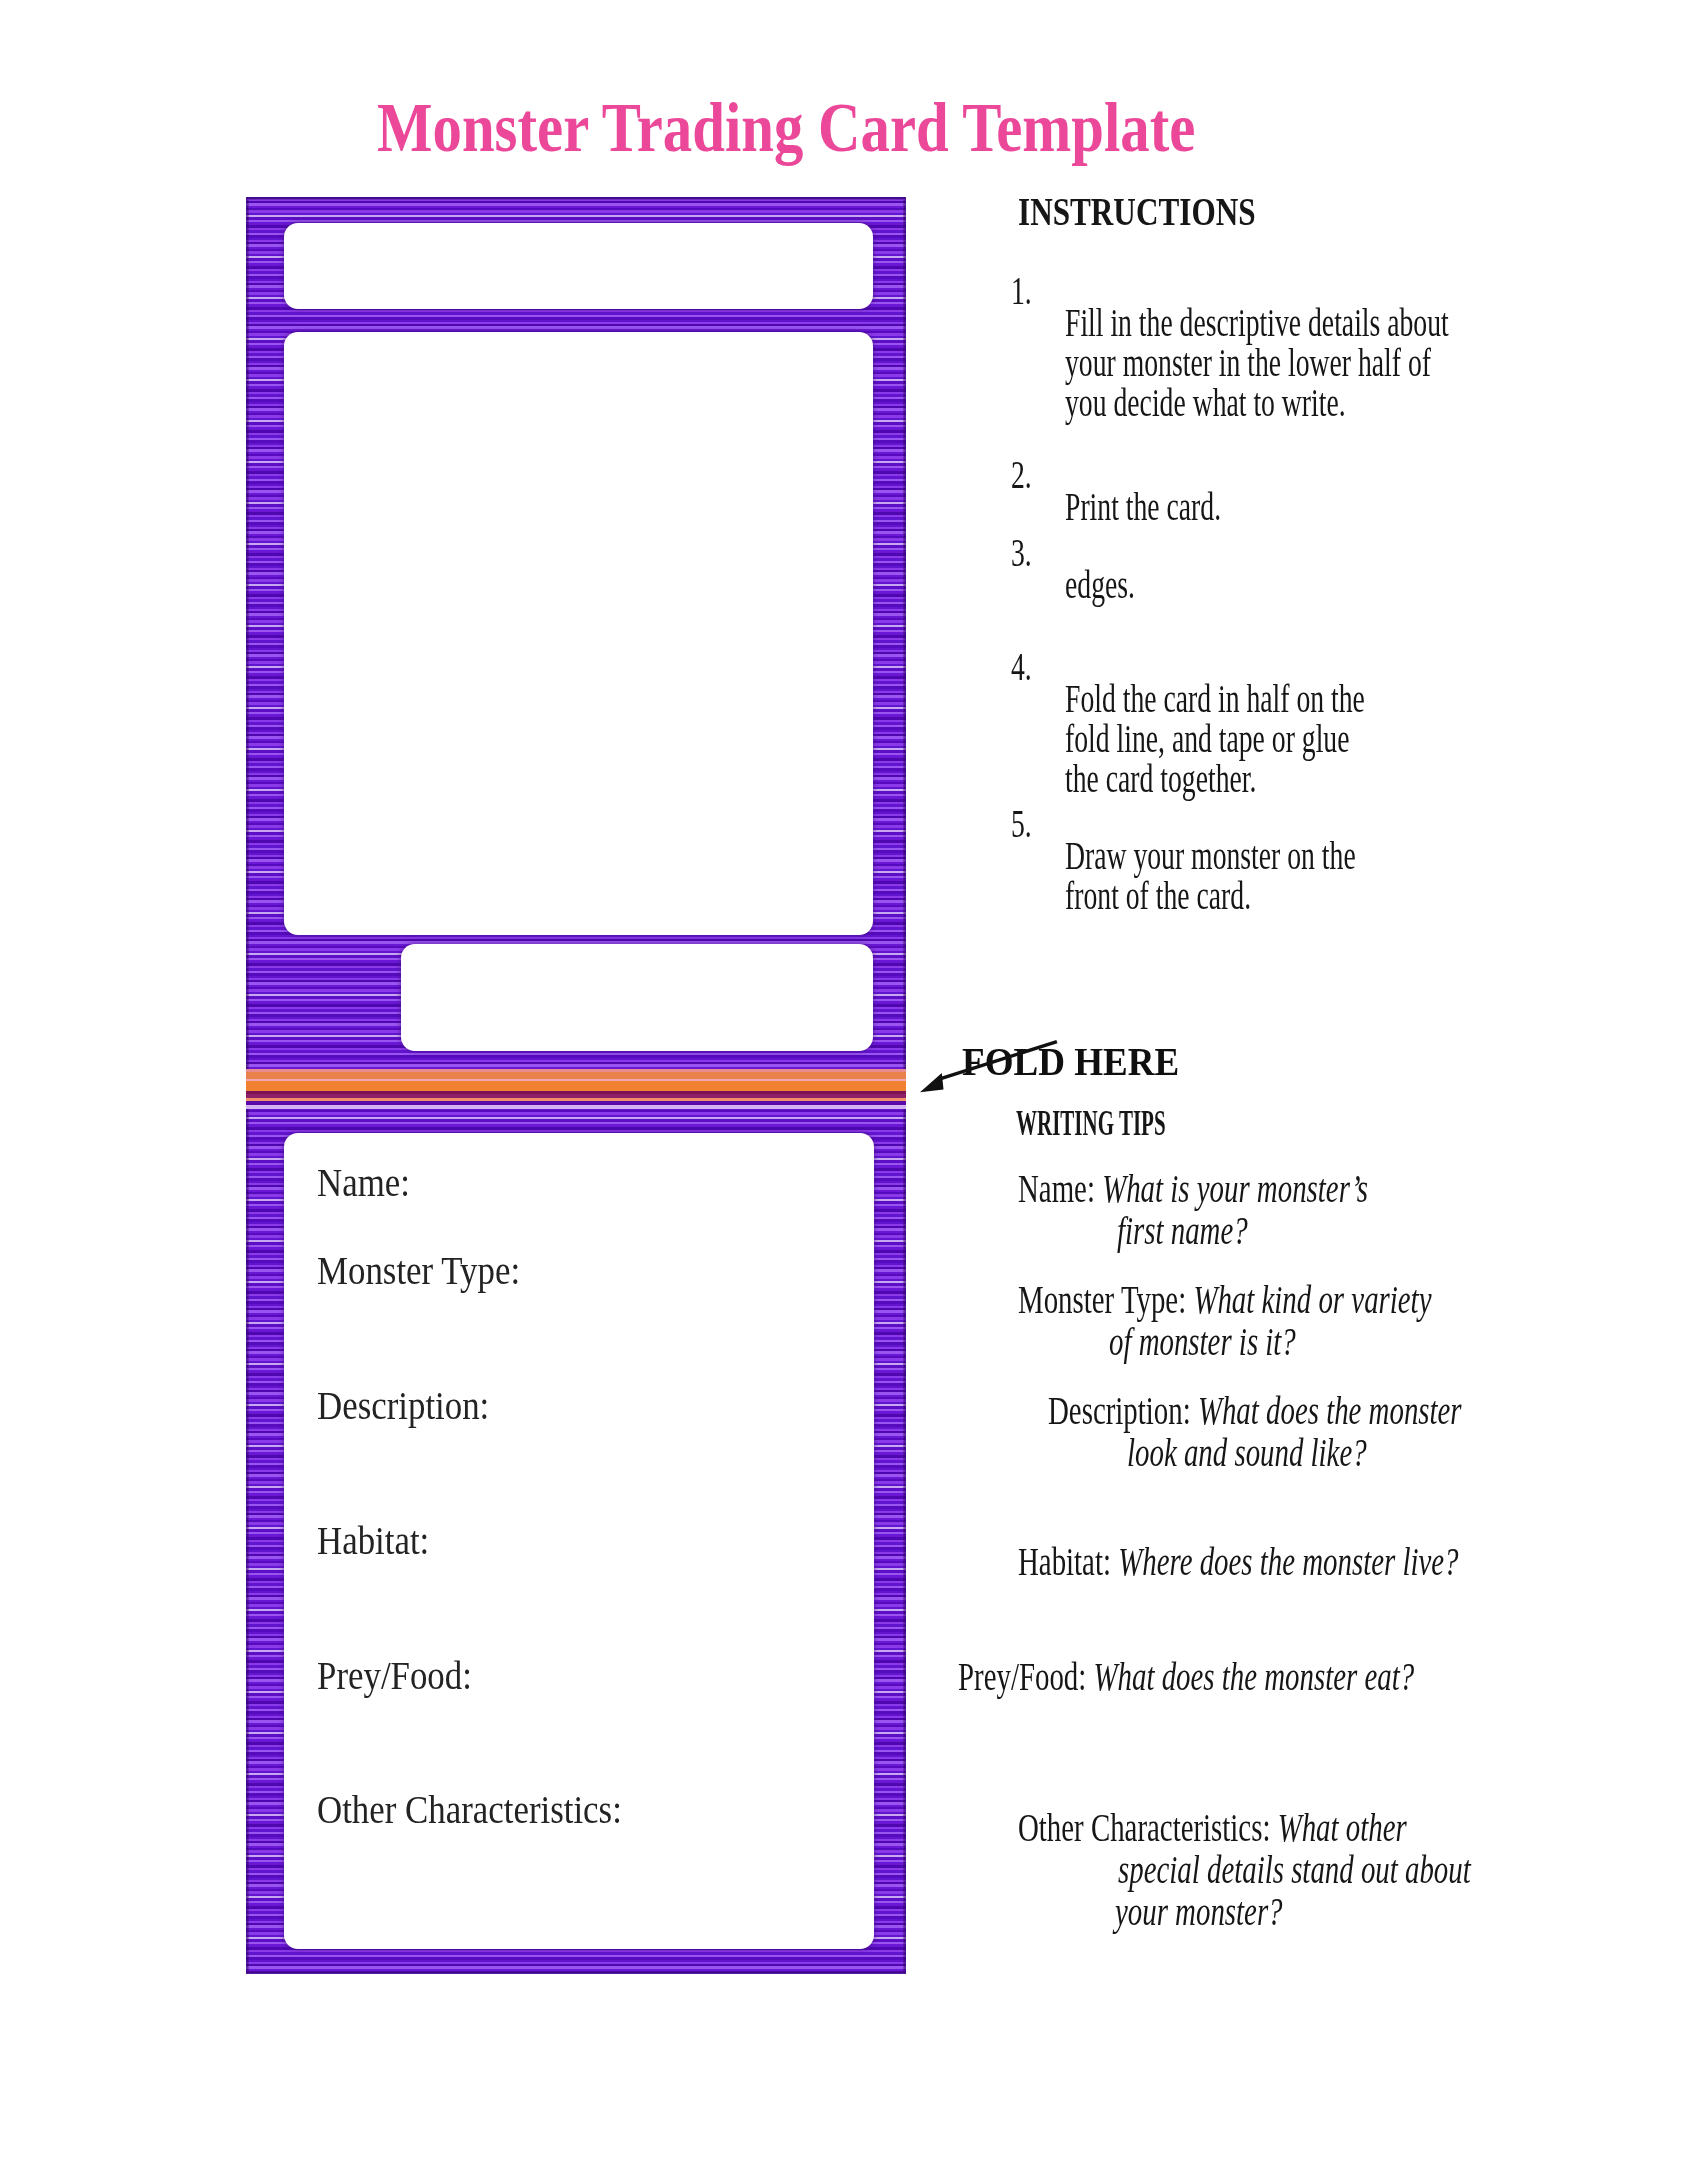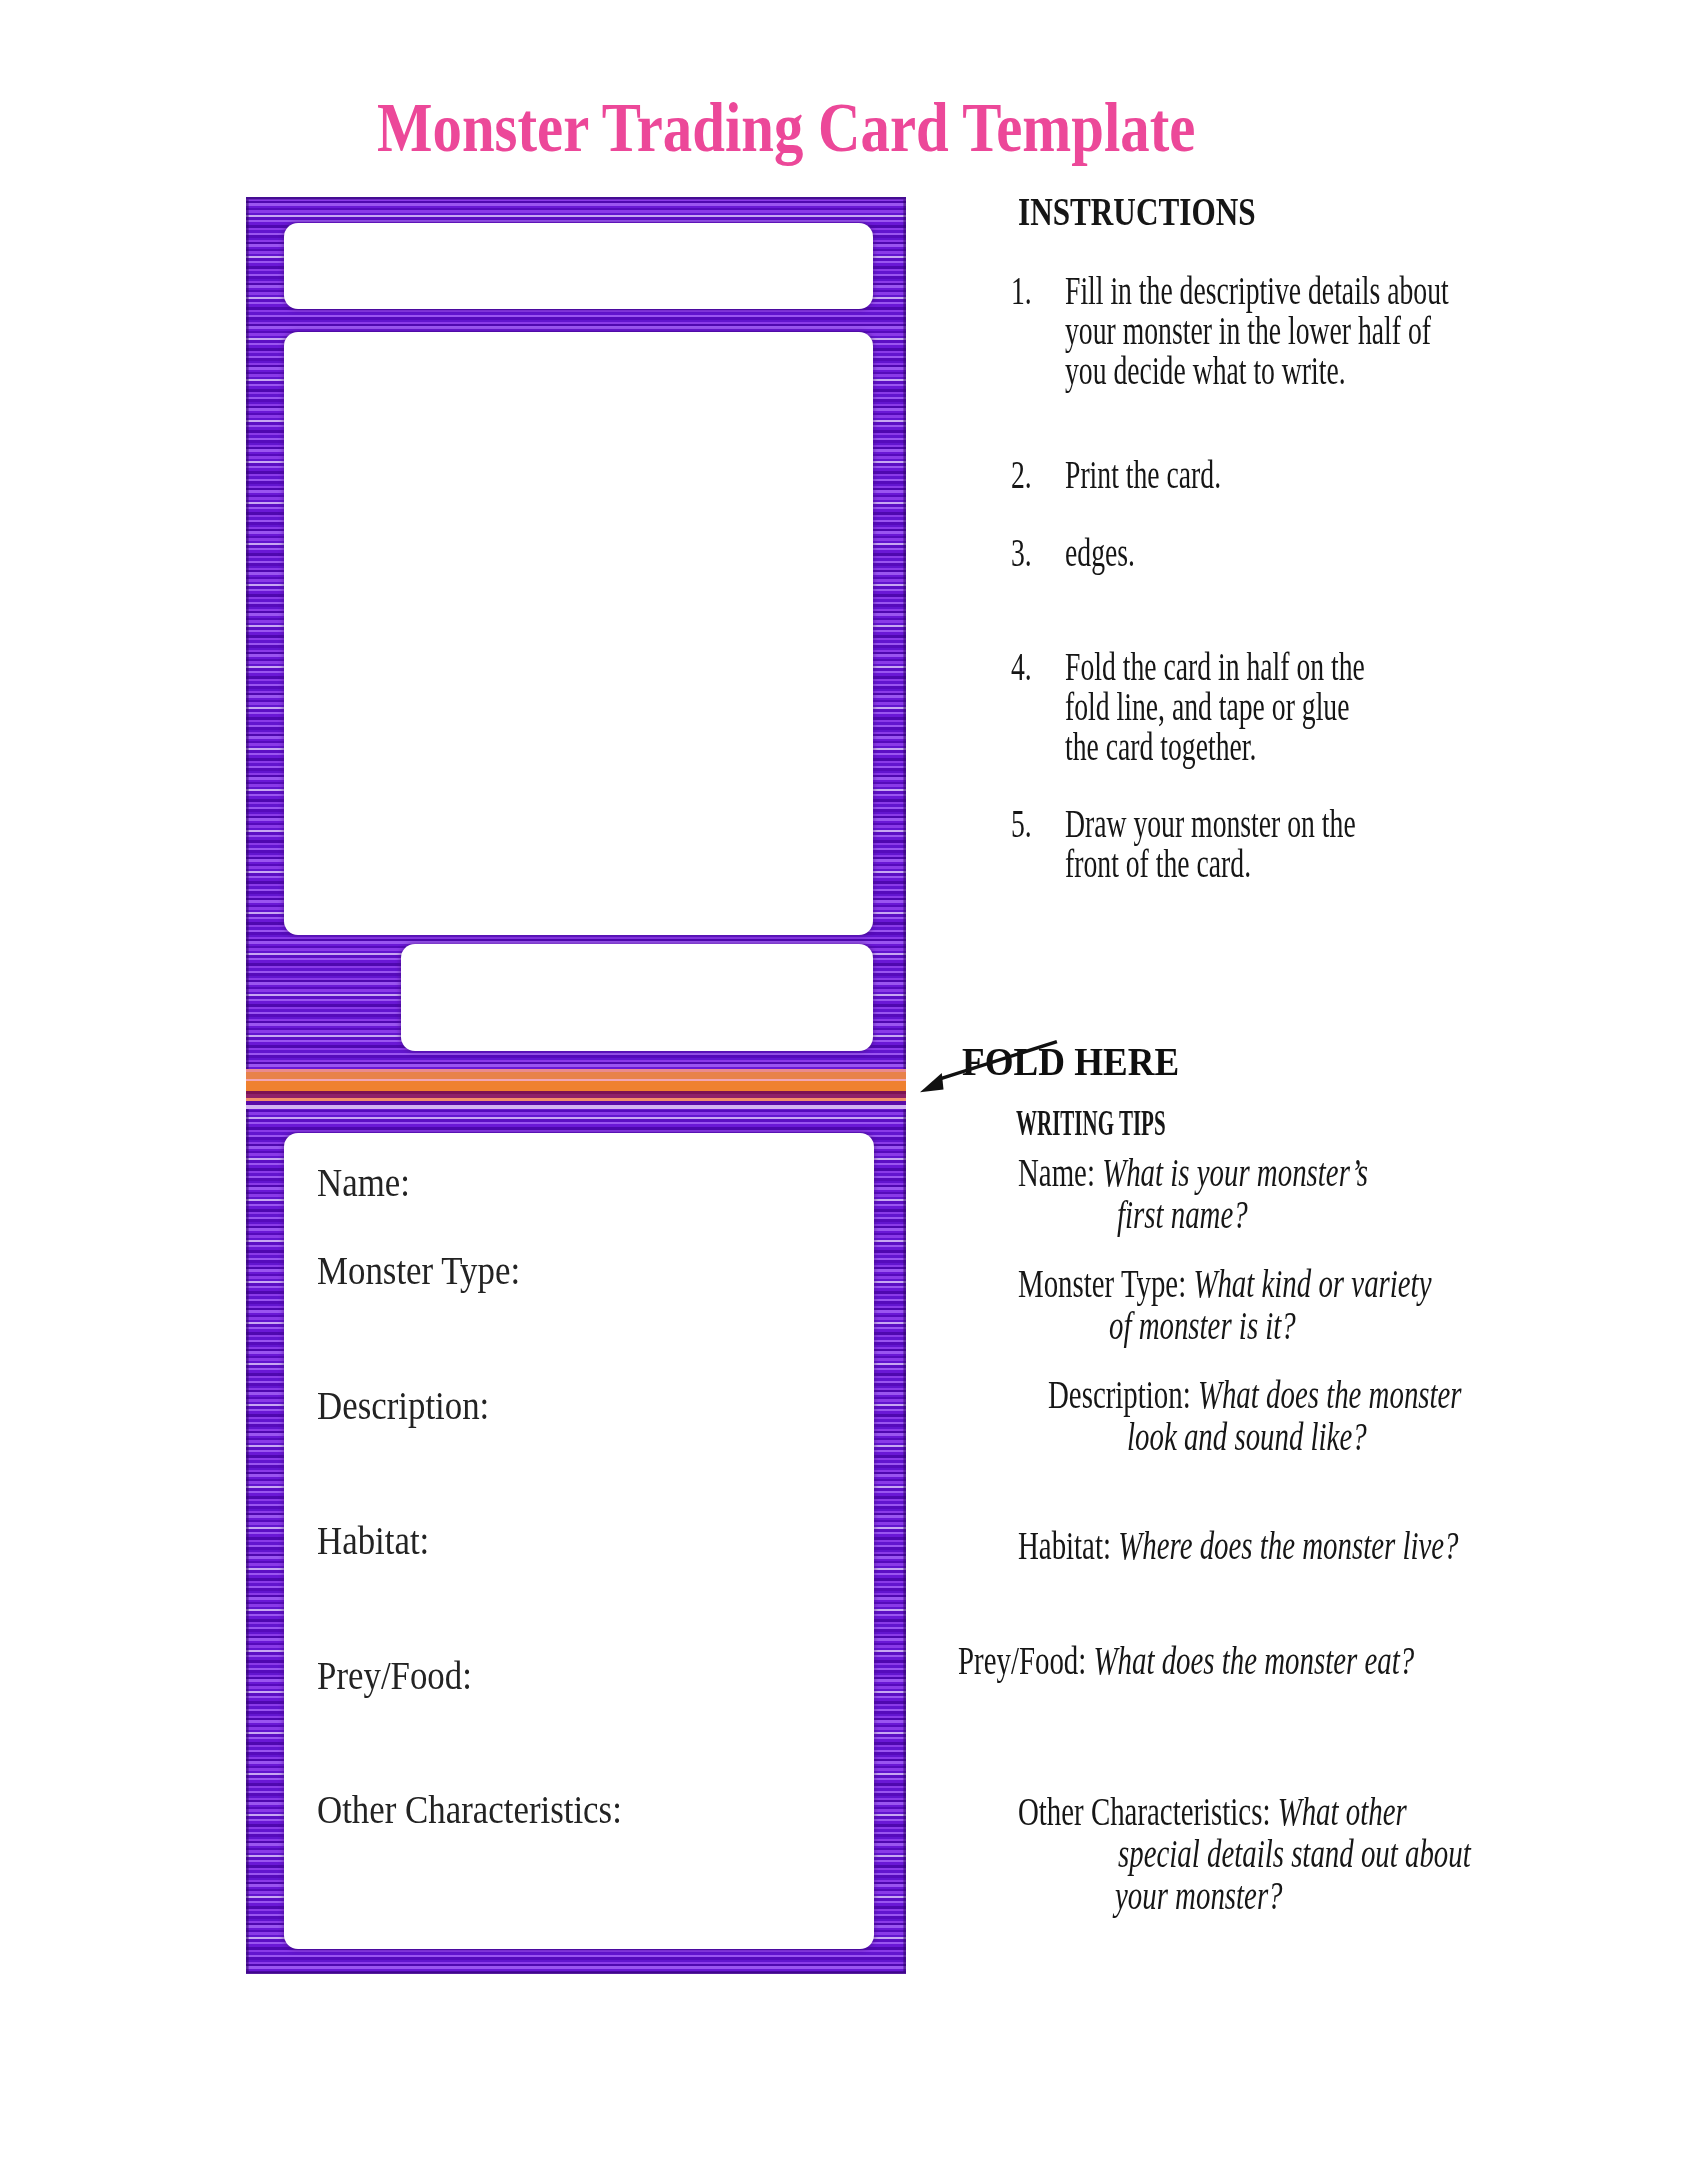--- a/index.html
+++ b/index.html
@@ -79,34 +79,34 @@
 
   
   .ins-heading {
     position:absolute; left:1018px; top:190px;
     font-size:40px; line-height:44px; font-weight:700;
   }
   .ins {
     position:absolute; left:1011px; width:611px;
   }
   .ins .num { position:absolute; left:0; top:0; height:40px; line-height:40px; font-size:39px; }
-  .ins .lines { margin-left:54px; }
+  .ins .lines { margin-left:54px;margin-top:32px; }
   .ln { display:block; height:40px; line-height:40px; font-size:39px; }
 
   .fold-here {
     position:absolute; left:962px; top:997px;
     font-size:39px; line-height:42px; font-weight:700; color:#0f0f0f;margin-top:44px;
   }
   .fold-arrow { position:absolute; left:913px; top:1031px; }
 
   .tips-heading {
     position:absolute; left:1016px; top:1105px;
     font-size:35px; line-height:38px; font-weight:700;
   }
-  .tip { position:absolute; }
+  .tip { position:absolute;margin-top:16px; }
   .tip .ln { height:42px; line-height:42px; font-size:39px; }
   .tip i { font-style:italic; }
 </style>
 </head>
 <body>
 
 <div class="page">
 
   <h1 class="title"><span class="tx tx84">Monster Trading Card Template</span></h1>
 

